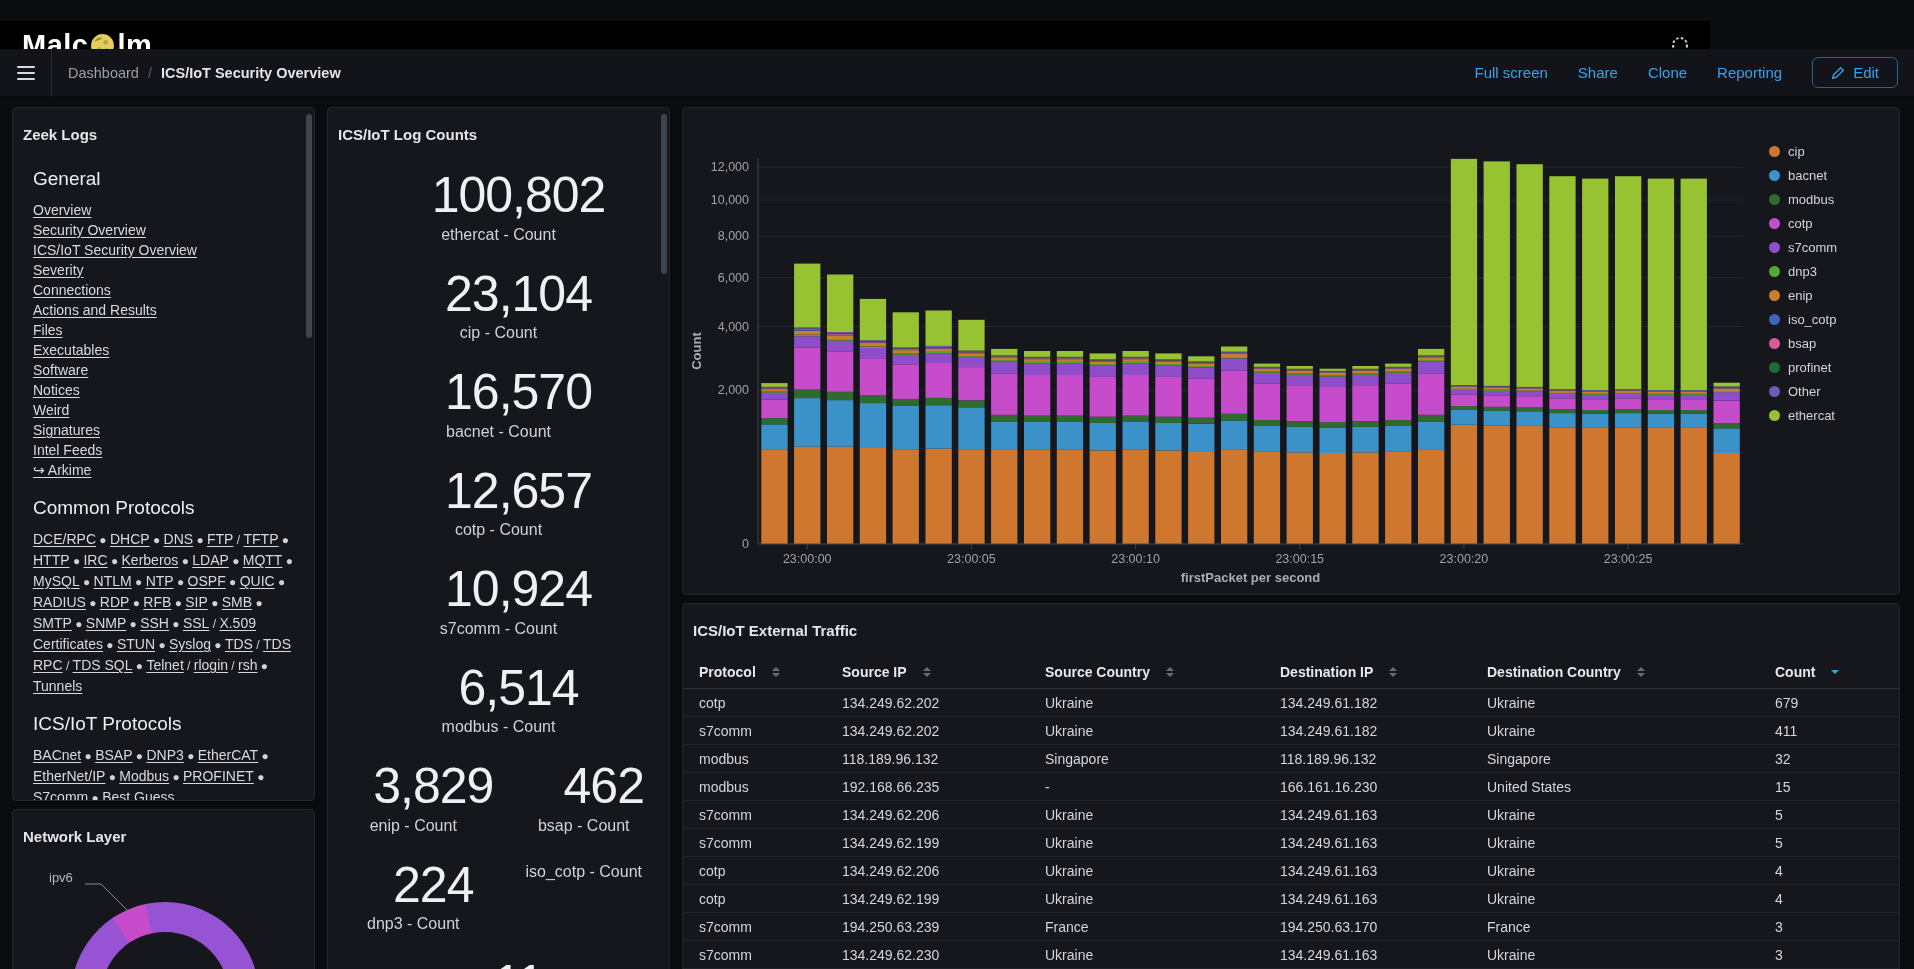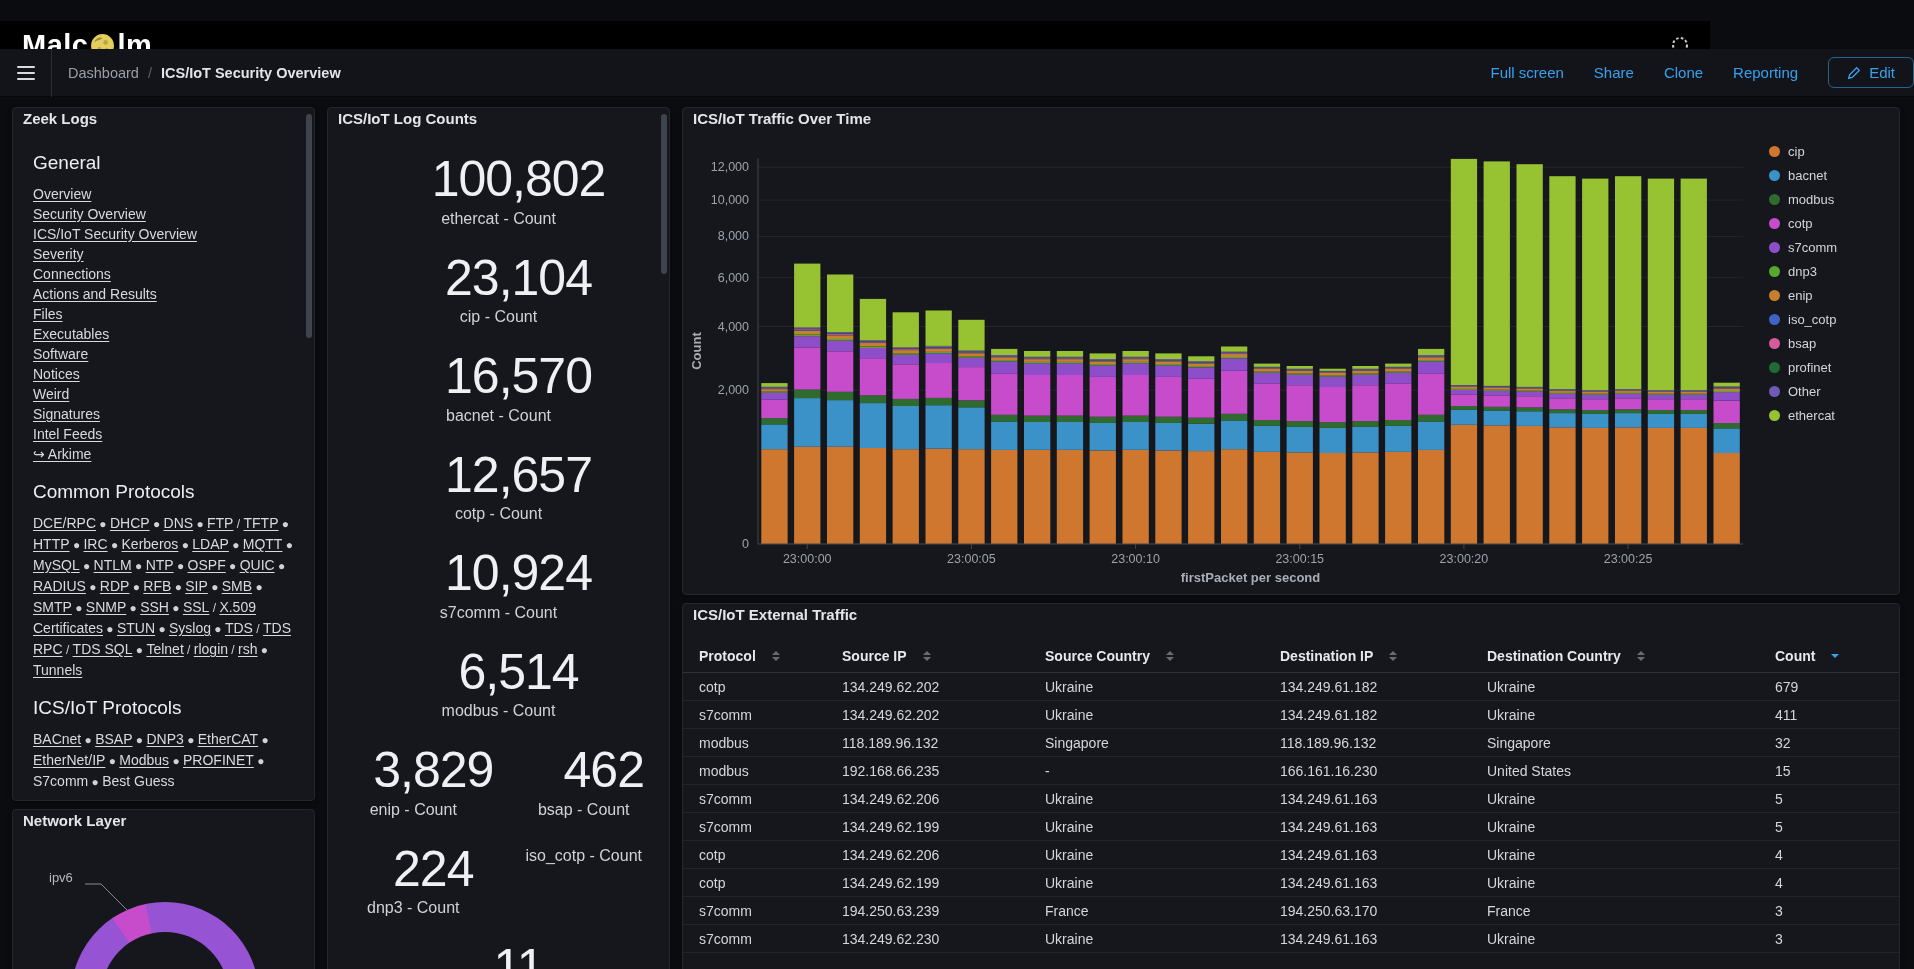--- a/index.html
+++ b/index.html
@@ -15,27 +15,27 @@
   .logo svg { margin:0 2px; }
   .topbar-right { position:absolute; right:20px; top:14px; cursor:pointer; }
   
   .navbar { position:absolute; left:0; top:49px; width:1914px; height:48px; background:#131419; border-bottom:1px solid #060708; display:flex; align-items:center; }
   .menu-btn { width:52px; height:48px; display:flex; flex-direction:column; justify-content:center; align-items:center; gap:4px; cursor:pointer; border-right:1px solid #292b32; }
   .menu-btn span { display:block; width:18px; height:2px; background:#d8dade; border-radius:1px; }
   .breadcrumb { margin-left:16px; font-size:14.5px; display:flex; gap:9px; align-items:center; }
   .bc-root { color:#9a9fa8; cursor:pointer; }
   .bc-sep { color:#5b6067; }
   .bc-cur { color:#e2e4e9; font-weight:700; }
-  .nav-right { margin-left:auto; display:flex; align-items:center; }
+  .nav-right { margin-left:auto; display:flex; align-items:center; margin-right:16px; }
   .nav-actions { display:flex; align-items:center; }
   .nav-link { color:#36a2ef; font-size:15px; margin-right:30px; text-decoration:none; cursor:pointer; }
   .edit-btn { display:flex; align-items:center; gap:8px; color:#36a2ef; font-size:15px; border:1px solid rgba(54,162,239,.55); border-radius:6px; padding:6px 18px; cursor:pointer; background:transparent; font-family:inherit; }
   
   .panel { position:absolute; background:#16171c; border:1px solid #24262d; border-radius:4px; box-shadow:0 2px 5px rgba(0,0,0,.35); }
-  .panel-title { font-size:15px; font-weight:700; color:#e3e5ea; padding:2px 10px 4px 10px; }
+  .panel-title { font-size:15px; font-weight:700; color:#e3e5ea; padding:2px 10px 4px 10px;margin-top:16px; }
   .vthumb { position:absolute; width:6px; border-radius:3px; background:#3f434c; right:2px; cursor:pointer; }
   
   #p-zeek { left:12px; top:107px; width:303px; height:694px; overflow:hidden; }
   .zeek-body { padding:4px 20px 0 20px; }
   .zeek-heading { font-size:19px; font-weight:400; color:#eceef2; margin:17px 0 10px; }
   .zlink { color:#d8dade; text-decoration:underline; text-underline-offset:2px; cursor:pointer; font-size:14px; line-height:20px; }
   .zeek-list .zlink { display:block; }
   .zeek-inline { font-size:14px; line-height:20px; color:#d8dade; }
   .zsep { color:#cfd2d8; font-size:12px; }
   .zplain { color:#d8dade; font-size:14px; }
@@ -220,21 +220,20 @@
       <div class="metric-row">
         <div class="metric">
           <div class="metric-value">11</div>
         </div>
       </div>
     </div>
   <div class="vthumb" style="top:6px;height:160px;"></div>
 </div>
 
 <div class="panel" id="p-chart">
-  <div class="panel-title">ICS/IoT Traffic Over Time</div>
   <div class="chart-svg-wrap">
     <svg width="1070" height="478" font-family="Liberation Sans, DejaVu Sans, sans-serif">
         <line x1="73" x2="1058" y1="434" y2="434" stroke="#23252c"></line>
         <text x="64" y="438" text-anchor="end" fill="#9da2ab" font-size="12.5">0</text>
         <line x1="73" x2="1058" y1="280.213918932308" y2="280.213918932308" stroke="#23252c"></line>
         <text x="64" y="284.213918932308" text-anchor="end" fill="#9da2ab" font-size="12.5">2,000</text>
         <line x1="73" x2="1058" y1="216.51363844986176" y2="216.51363844986176" stroke="#23252c"></line>
         <text x="64" y="220.51363844986176" text-anchor="end" fill="#9da2ab" font-size="12.5">4,000</text>
         <line x1="73" x2="1058" y1="167.63469409385127" y2="167.63469409385127" stroke="#23252c"></line>
         <text x="64" y="171.63469409385127" text-anchor="end" fill="#9da2ab" font-size="12.5">6,000</text>

